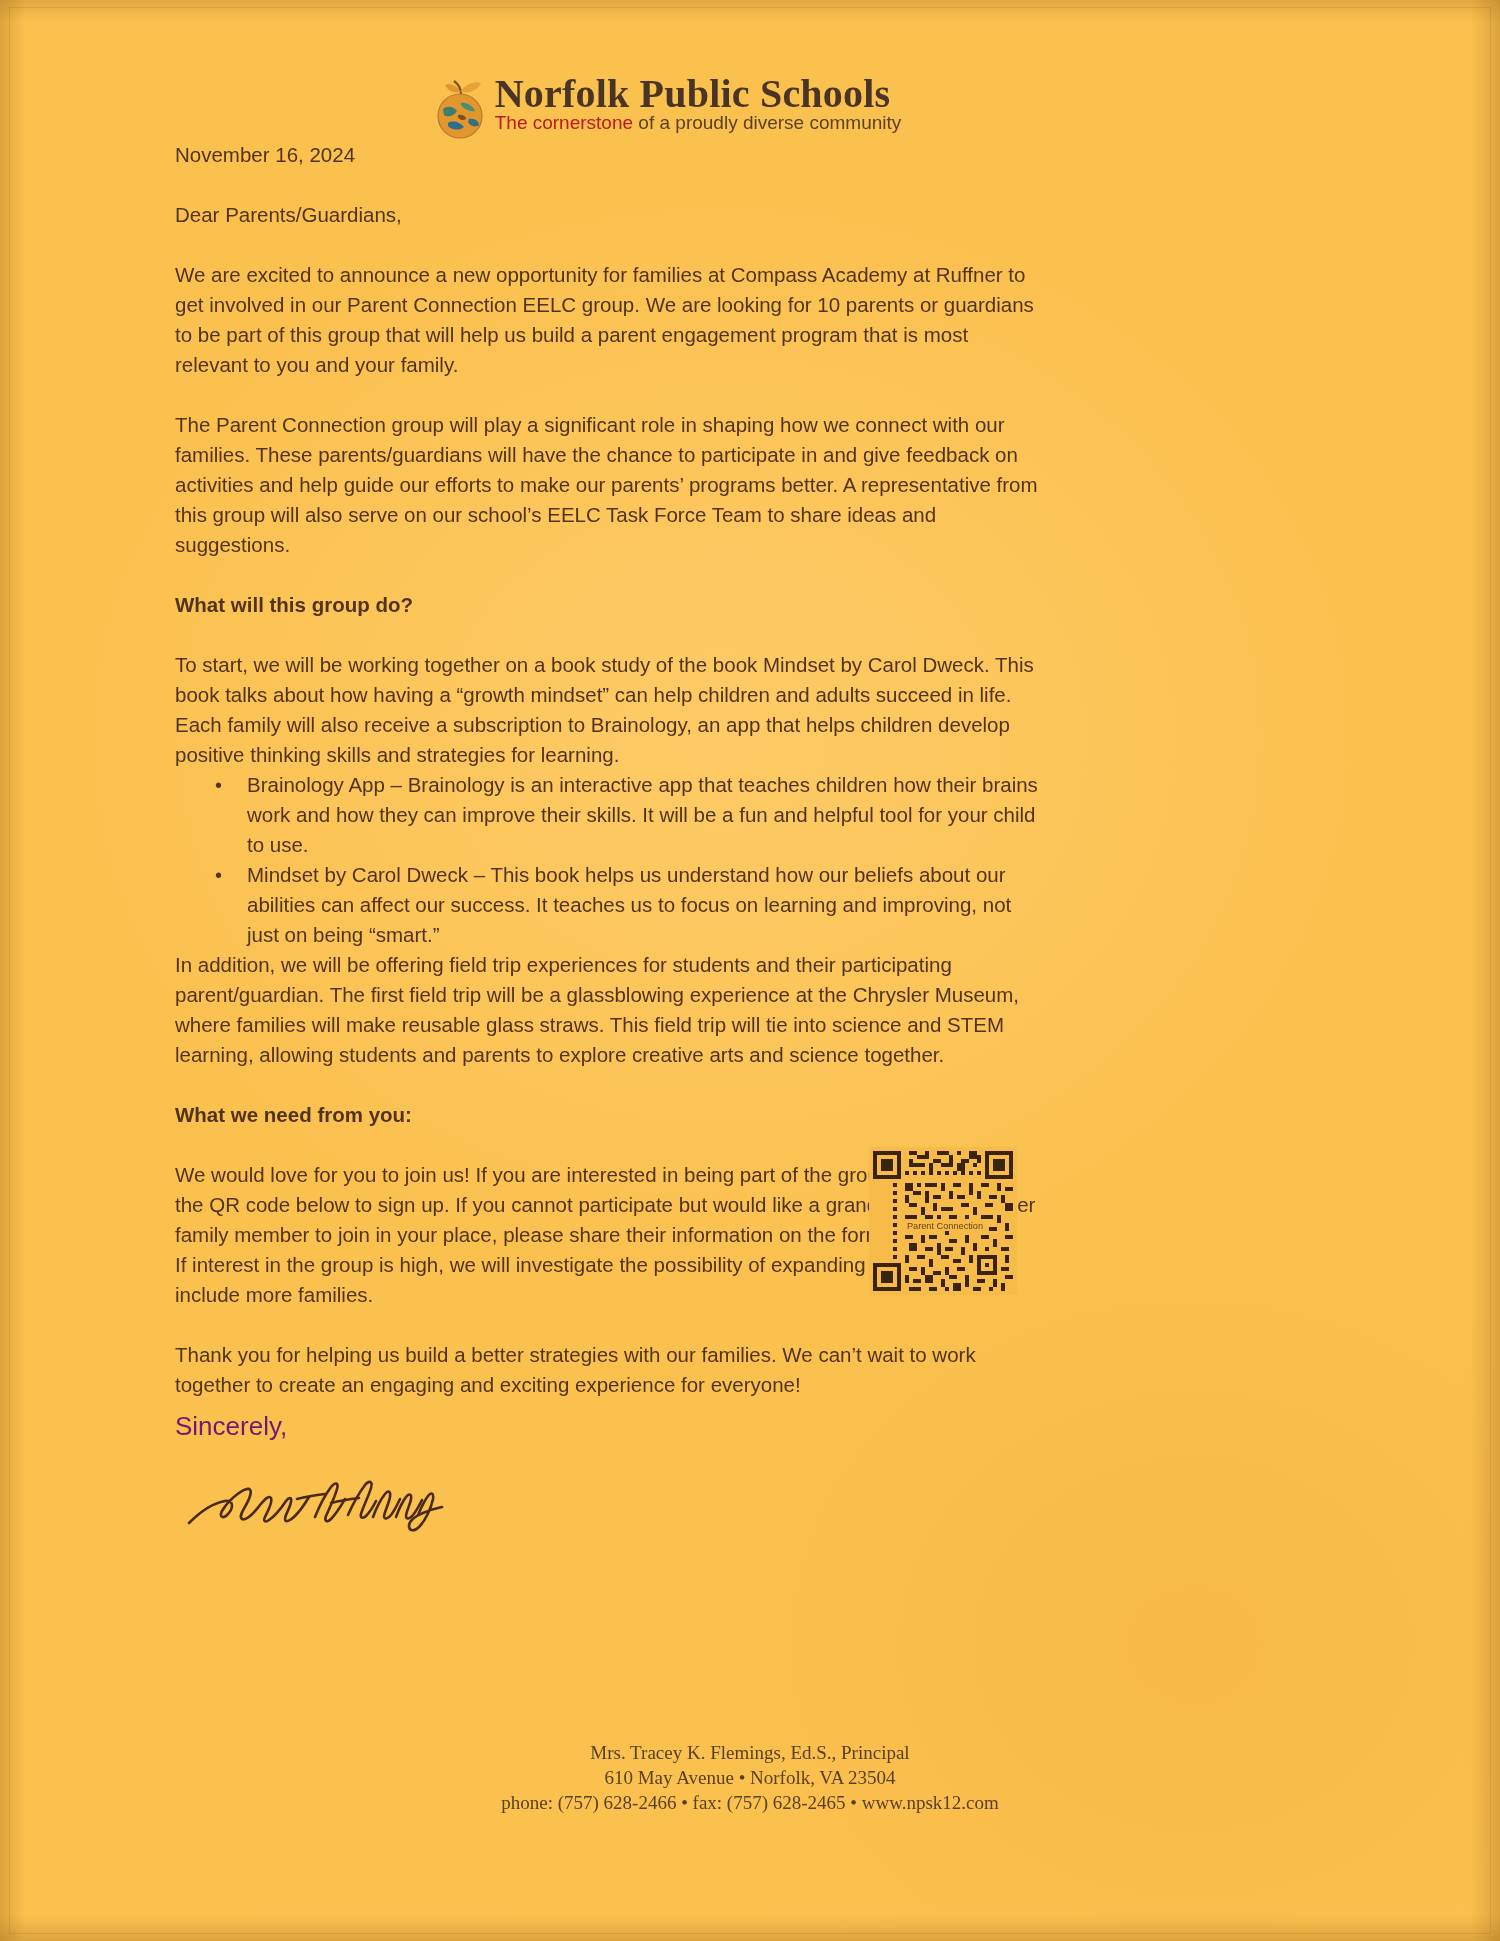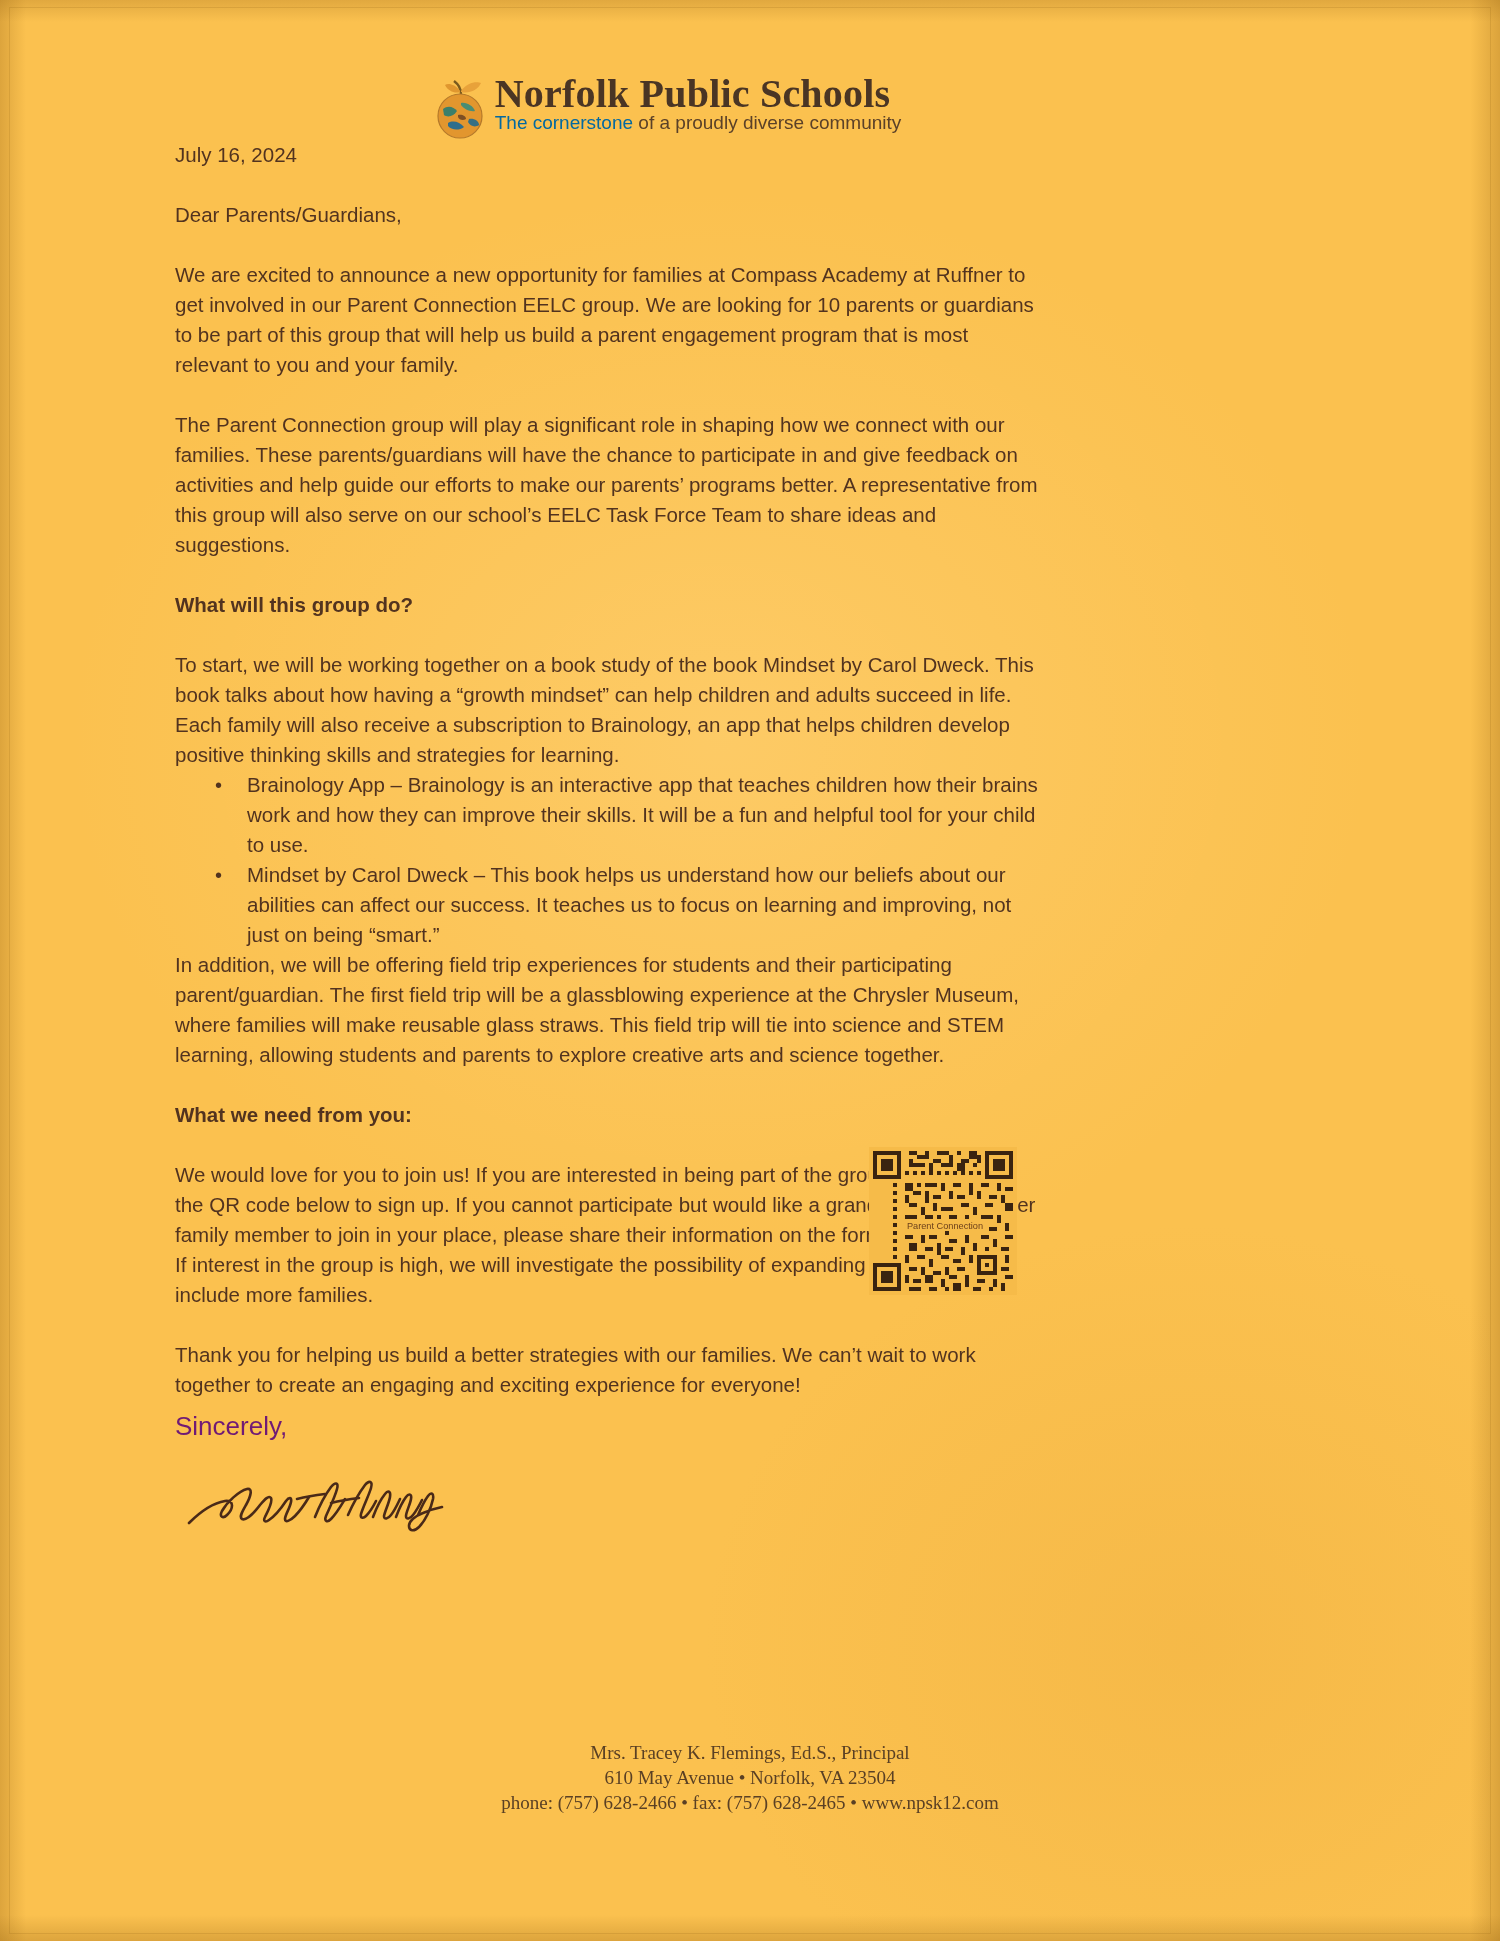--- a/index.html
+++ b/index.html
@@ -88,21 +88,21 @@
     white-space: nowrap;
   }
   .logo-tag {
     font-family: "Liberation Sans", sans-serif;
     font-size: 19px;
     line-height: 22px;
     color: #5b4128;
     margin-top: -4px;
     white-space: nowrap;
   }
-  .logo-tag .hl { color: #0369a1; }
+  .logo-tag .hl { color: #b91c1c; }
 
   
   .body-col {
     position: absolute;
     left: 175px;
     top: 140px;
     width: 865px;
     color: #52331f;
     font-size: 20.5px;
     line-height: 30px;
@@ -207,21 +207,21 @@
       </div>
       <div class="logo-text">
         <div class="logo-title">Norfolk Public Schools</div>
         <div class="logo-tag"><span class="hl">The cornerstone</span><span> of a proudly diverse community</span></div>
       </div>
     </div>
   </div>
 
   <div class="body-col">
 
-    <p>July 16, 2024</p>
+    <p>November 16, 2024</p>
     <div class="spacer-lg"></div>
 
     <p>Dear Parents/Guardians,</p>
     <div class="spacer-lg"></div>
 
     <p>We are excited to announce a new opportunity for families at Compass Academy at Ruffner to get involved in our Parent Connection EELC group. We are looking for 10 parents or guardians to be part of this group that will help us build a parent engagement program that is most relevant to you and your family.</p>
     <div class="spacer-lg"></div>
 
     <p>The Parent Connection group will play a significant role in shaping how we connect with our families. These parents/guardians will have the chance to participate in and give feedback on activities and help guide our efforts to make our parents’ programs better. A representative from this group will also serve on our school’s EELC Task Force Team to share ideas and suggestions.</p>
     <div class="spacer-lg"></div>

